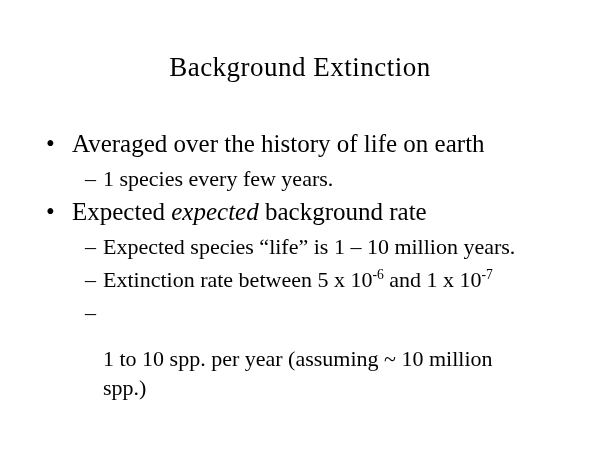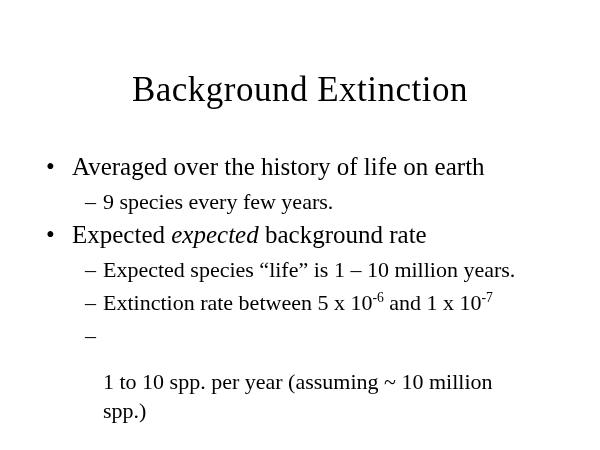--- a/index.html
+++ b/index.html
@@ -11,22 +11,22 @@
     position: relative;
     width: 600px;
     height: 450px;
     background: #ffffff;
     color: #000000;
     font-family: "Liberation Serif", "DejaVu Serif", serif;
     overflow: hidden;
   }
   .title {
     margin: 0;
-    padding-top: 70px;
-    font-size: 35px;
+    padding-top: 47px;
+    font-size: 27px;
     font-weight: normal;
     line-height: 40px;
     text-align: center;
     letter-spacing: 0.5px;
   }
   .content {
     margin-top: 42px;
     margin-left: 46px;
     width: 535px;
   }
@@ -69,21 +69,21 @@
 
   <div class="content">
 
     <div class="l1">
         <span class="marker">•</span>
         <span class="text">Averaged over the history of life on earth</span>
       </div>
 
     <div class="l2">
         <span class="marker">–</span>
-        <span class="text">9 species every few years.</span>
+        <span class="text">1 species every few years.</span>
       </div>
 
     <div class="l1">
         <span class="marker">•</span>
         <span class="text"><span>Expected </span><em>expected</em><span> background rate</span></span>
       </div>
 
     <div class="l2">
         <span class="marker">–</span>
         <span class="text">Expected species “life” is 1 – 10 million years.</span>

